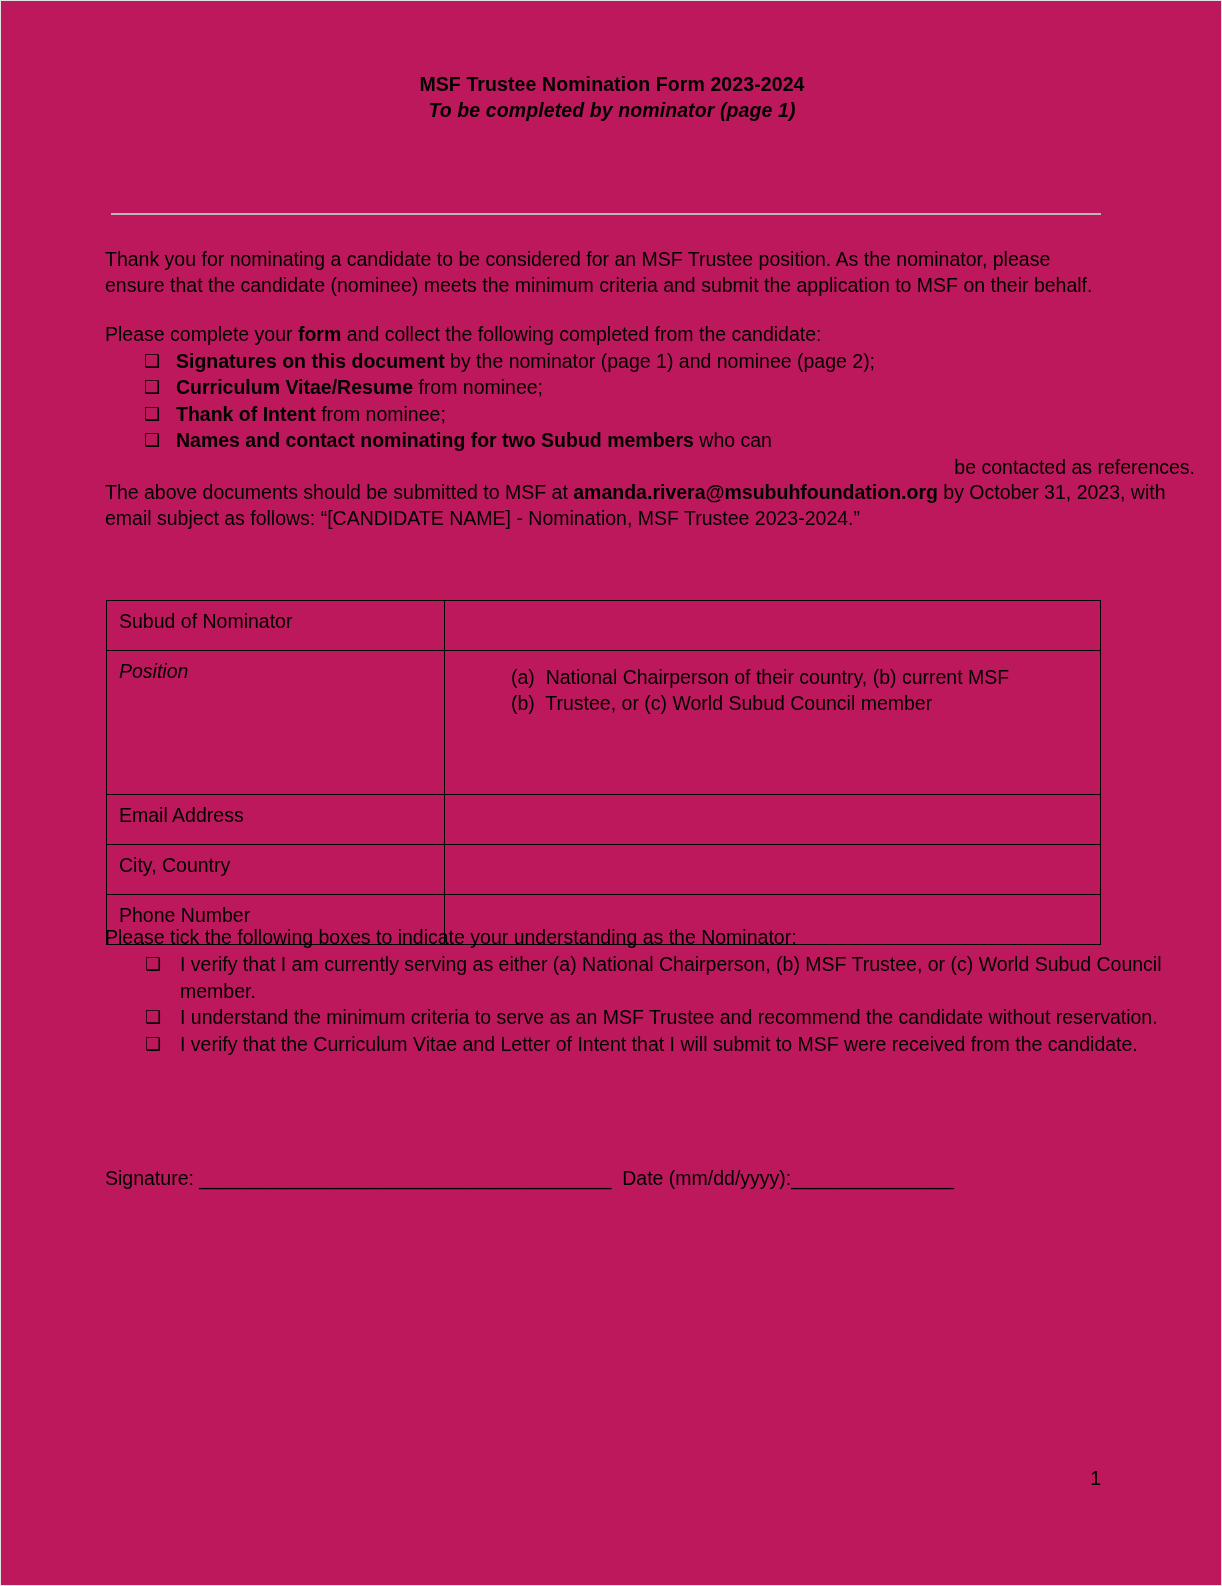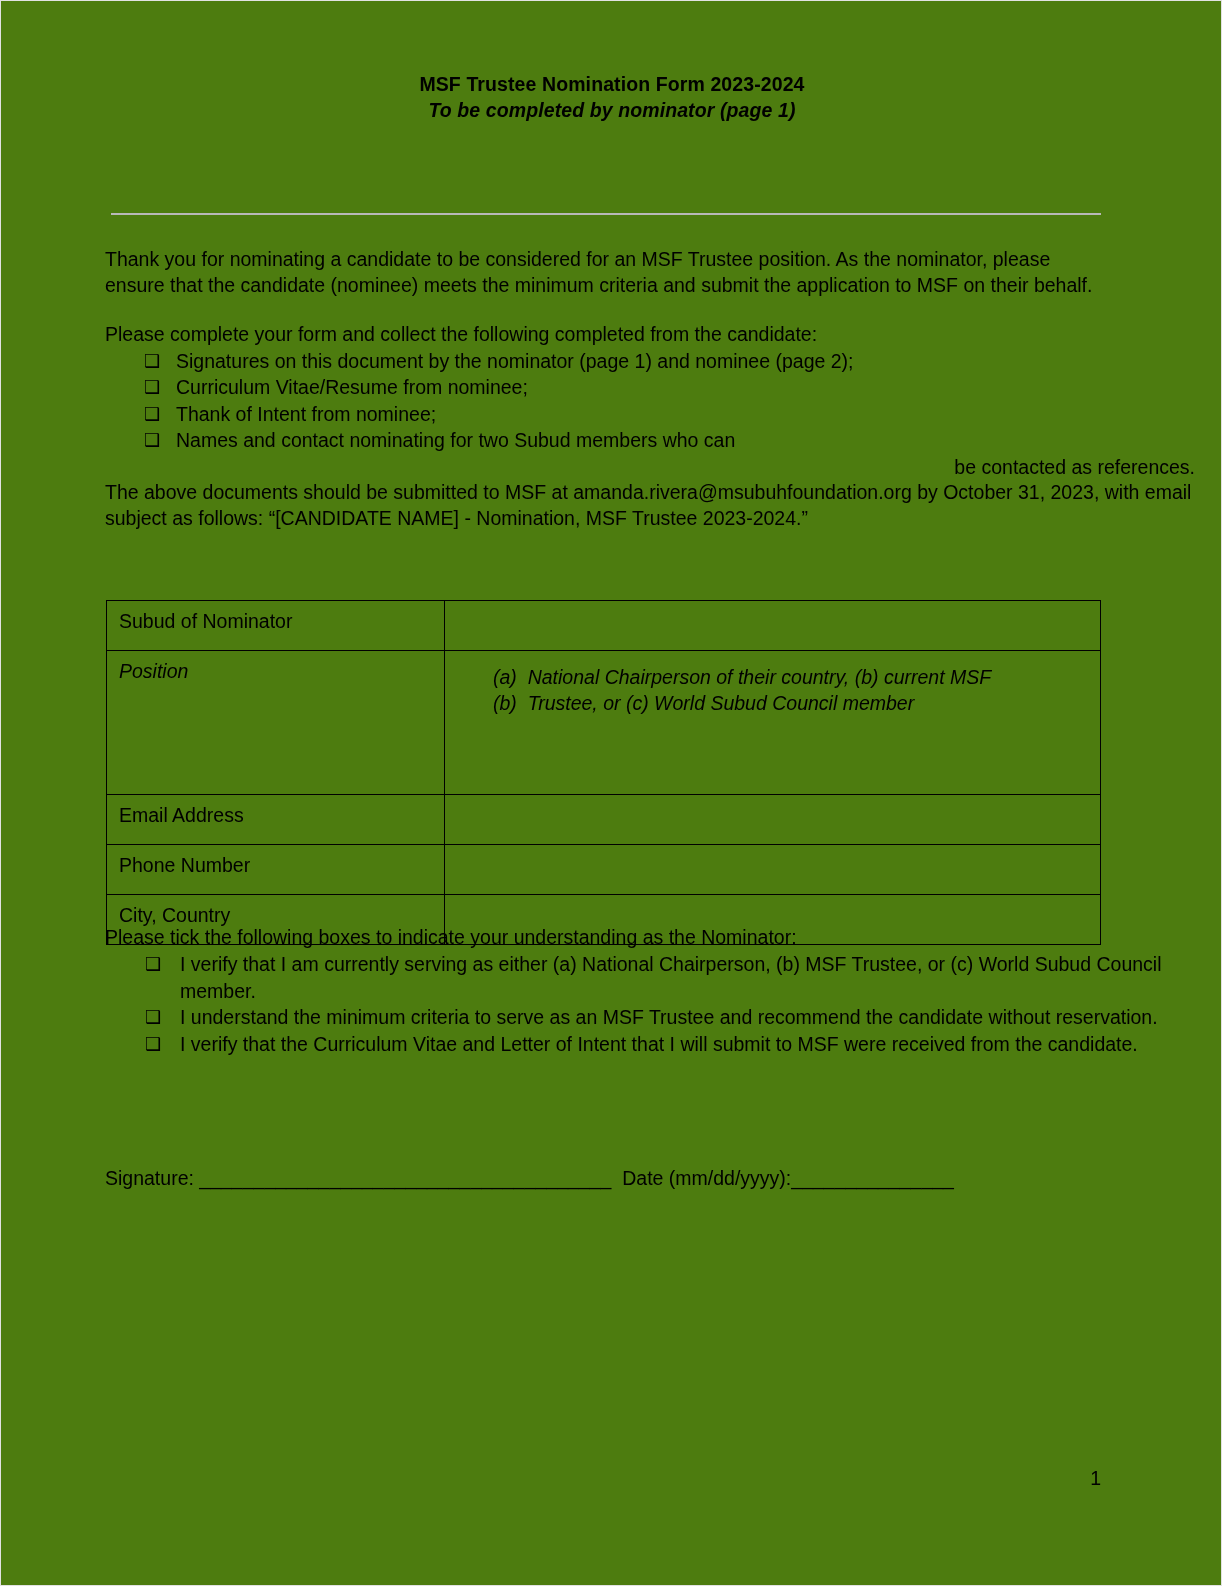--- a/index.html
+++ b/index.html
@@ -8,21 +8,21 @@
     background: #ffffff;
   }
   body {
     font-family: "Liberation Sans", sans-serif;
     color: #000000;
   }
   .page {
     position: relative;
     width: 1222px;
     height: 1586px;
-    background: #4d7c0f;
+    background: #be185d;
     box-sizing: border-box;
     border: 1px solid #e2e2e2;
     overflow: hidden;
   }
   .doc-title {
     position: absolute;
     top: 70px;
     left: 0;
     width: 1222px;
     text-align: center;
@@ -94,21 +94,21 @@
     position: absolute;
     left: 40px;
     top: 0;
   }
   .cb {
     font-family: "DejaVu Sans", sans-serif;
     font-size: 18px;
     line-height: 26.5px;
   }
 
-  b, .b { font-weight: normal; }
+  b, .b { font-weight: bold; }
 
   
   .form-table {
     position: absolute;
     left: 105px;
     top: 599px;
     width: 995px;
     border-collapse: collapse;
     font-size: 19.5px;
   }
@@ -121,22 +121,21 @@
     width: 325px;
     padding: 9px 0 9px 12px;
     height: 31px;
   }
   .form-table td.value {
     padding: 9px 0 9px 12px;
   }
   tr.row-position td.label { height: 125px; font-style: italic; }
   tr.row-position td.value { padding-top: 13px; }
   .pos-line {
-    font-style: italic;
-    margin-left: 36px;
+    margin-left: 54px;
     line-height: 26px;
     white-space: pre;
   }
 
   .tick-intro {
     position: absolute;
     left: 104px;
     top: 923px;
     width: 1060px;
     font-size: 19.5px;
@@ -229,25 +228,25 @@
         <td class="value">
           <div class="pos-line">(a)  National Chairperson of their country, (b) current MSF</div>
           <div class="pos-line">(b)  Trustee, or (c) World Subud Council member</div>
         </td>
       </tr>
       <tr>
         <td class="label">Email Address</td>
         <td class="value"></td>
       </tr>
       <tr>
+        <td class="label">City, Country</td>
+        <td class="value"></td>
+      </tr>
+      <tr>
         <td class="label">Phone Number</td>
-        <td class="value"></td>
-      </tr>
-      <tr>
-        <td class="label">City, Country</td>
         <td class="value"></td>
       </tr>
     </tbody>
   </table>
 
   <div class="tick-intro">Please tick the following boxes to indicate your understanding as the Nominator:</div>
 
   <div class="tick-list-wrap">
     <ul class="cbist cblist-tick" style="list-style:none;margin:0;padding:0;">
       <li style="position:relative;padding-left:75px;width:1005px;line-height:26.5px;">

